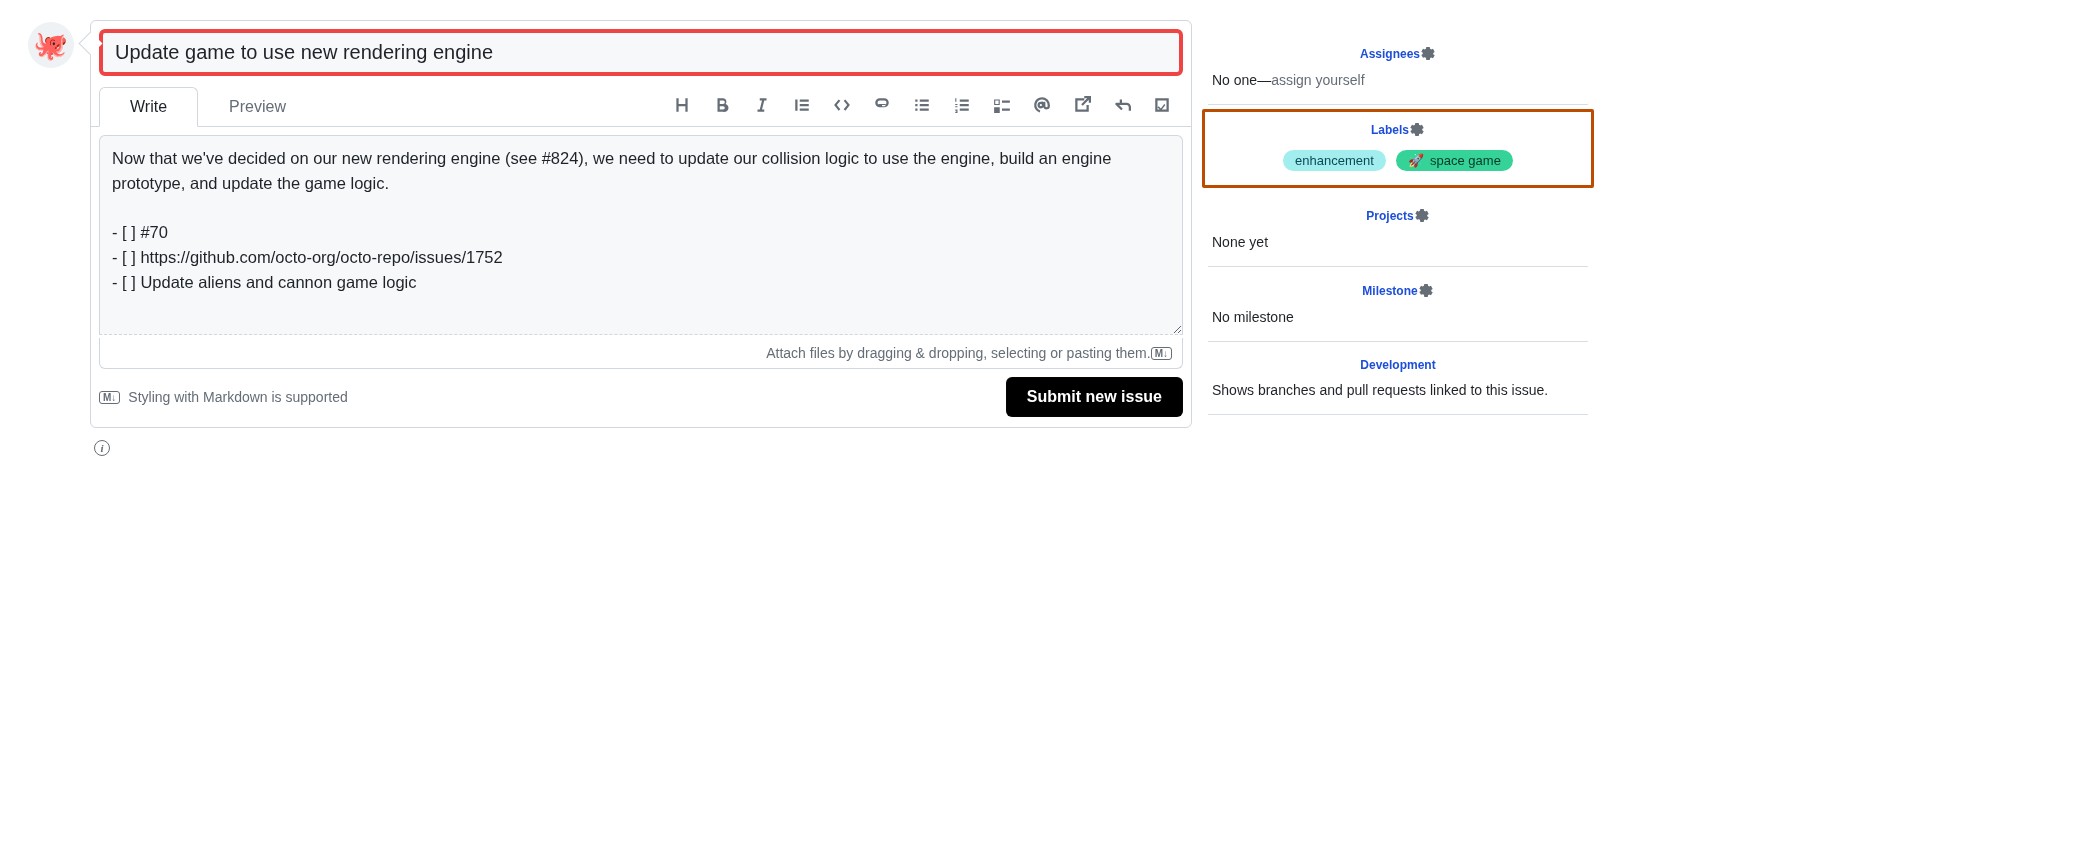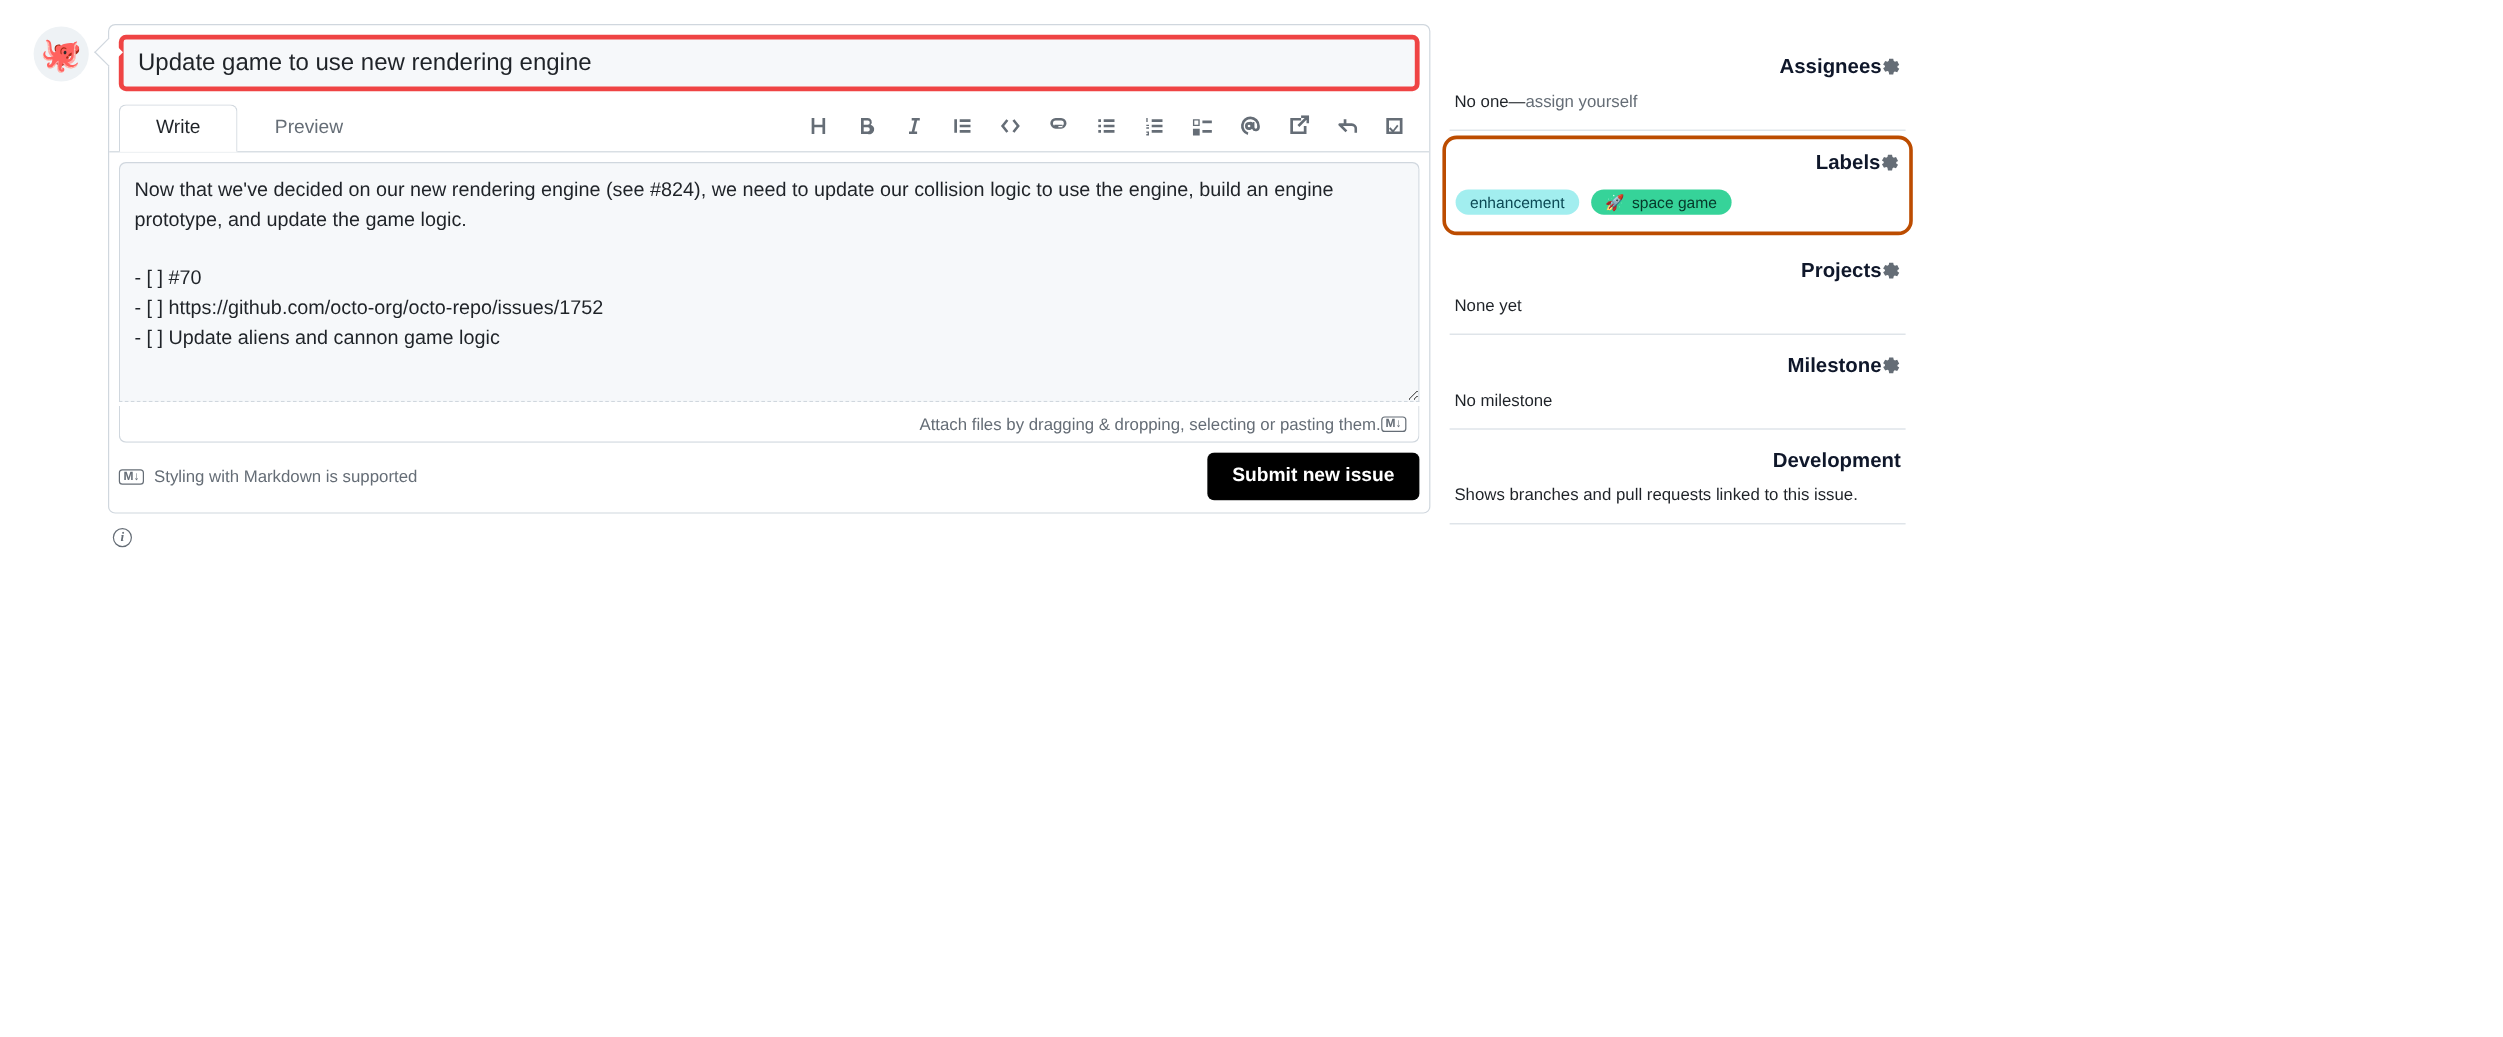--- a/index.html
+++ b/index.html
@@ -169,38 +169,38 @@
 .sidebar {
   flex: 0 0 380px;
   padding-top: 10px;
 }
 .side-section {
   border-bottom: 1px solid #d8dee4;
   padding: 16px 4px;
 }
 .side-head {
   display: flex;
-  justify-content: flex-end;
+  justify-content: center;
   align-items: center;
   font-weight: 600;
-  color: #0f172a;
-  font-size: 17px;
+  color: #1d4ed8;
+  font-size: 12px;
   margin-bottom: 10px;
 }
 .gear { width: 16px; height: 16px; fill: #656d76; cursor: pointer; }
 .side-body { font-size: 14px; color: #1f2328; }
 .side-body .link { color: #656d76; cursor: pointer; }
 .labels-box {
   border: 3px solid #bc4c00;
-  border-radius: 12px;
+  border-radius: 2px;
   padding: 10px 8px 14px 8px;
   margin: 4px -6px;
 }
 .labels-box .side-head { margin-bottom: 12px; }
-.label-pills { display: flex; gap: 10px; flex-wrap: wrap; }
+.label-pills { display: flex; gap: 10px; flex-wrap: wrap; justify-content: center; }
 .pill {
   font-size: 13px;
   padding: 3px 12px;
   border-radius: 999px;
   display: inline-flex; align-items: center; gap: 6px;
 }
 .pill.enh { background: #a2eeef; color: #0c4a56; }
 .pill.space { background: #36d399; color: #06382a; }
 </style>
 </head>

